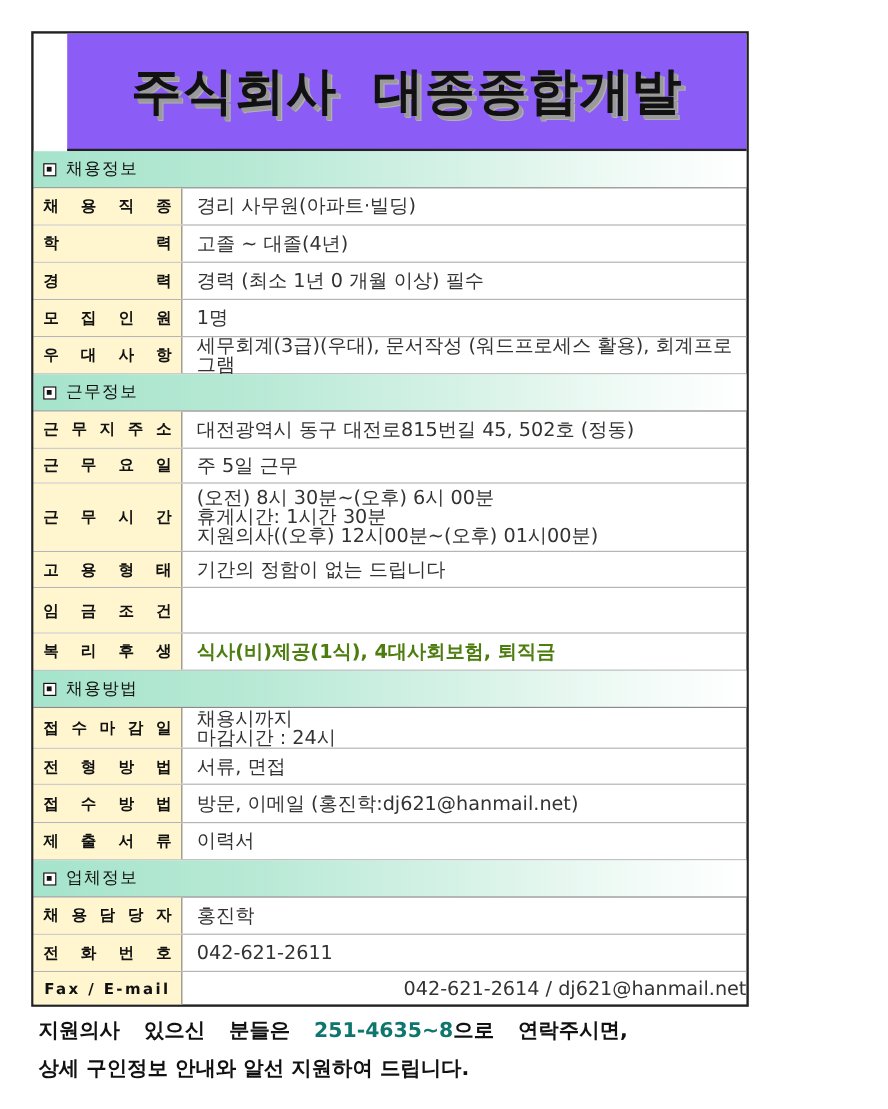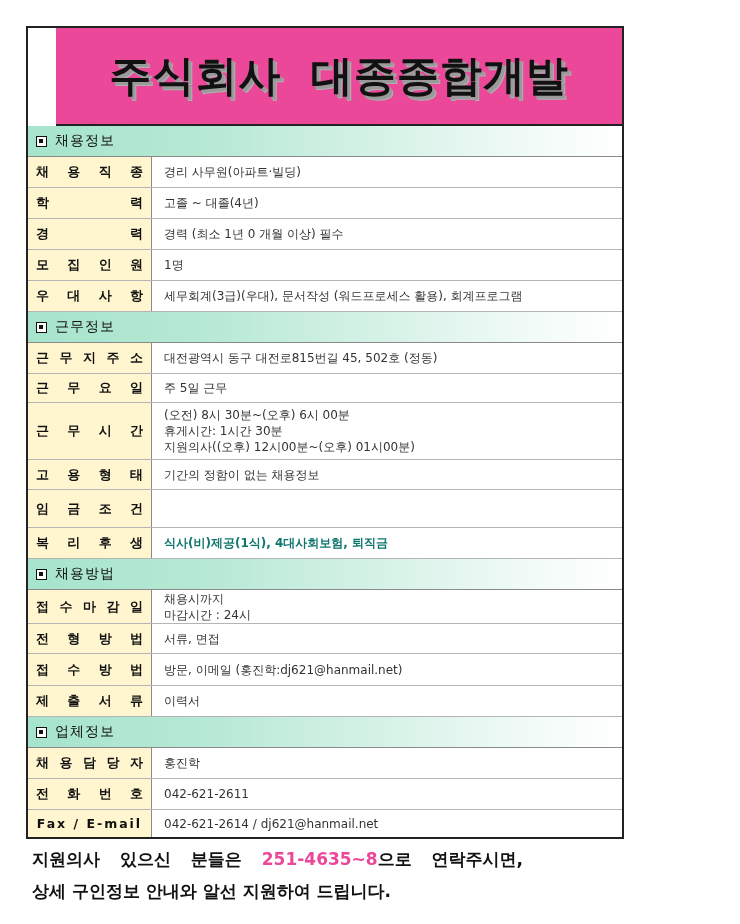--- a/index.html
+++ b/index.html
@@ -1,35 +1,35 @@
 <!DOCTYPE html>
 <html><head>
 <meta charset="utf-8">
 <style>
   html, body { margin:0; padding:0; background:#ffffff; }
   body { width:740px; height:924px; position:relative; font-family:"DejaVu Sans", sans-serif; overflow:hidden; }
   .sheet { position:absolute; left:26px; top:26px; width:594px; border:2px solid #222; border-bottom-width:2px; background:#fff; }
-  .title-box { height:96px; background:#ec4899; border-bottom:2px solid #222; display:flex; align-items:center; justify-content:center;margin-left:28px; }
+  .title-box { height:96px; background:#8b5cf6; border-bottom:2px solid #222; display:flex; align-items:center; justify-content:center;margin-left:28px; }
   .title { font-family:"DejaVu Sans", sans-serif; font-weight:bold; font-size:42px; color:#111; letter-spacing:1px; word-spacing:14px;
            text-shadow: 3px 3px 0 #9a9a9a, 4px 4px 0 #b0b0b0; }
   .section { height:30px; border-bottom:1px solid #8a8a8a; display:flex; align-items:center; padding-left:8px;
              background: linear-gradient(90deg, #a6e4cc 0%, #b7e9d5 30%, #d6f2e7 60%, #f2fbf7 85%, #ffffff 100%); }
   .section .box-icon { width:11px; height:11px; border:1.5px solid #111; background:#fff; position:relative; margin-right:8px; box-sizing:border-box; }
   .section .box-icon::after { content:""; position:absolute; left:2px; top:2px; width:4px; height:4px; background:#111; }
   .section .sec-title { font-weight:normal; font-size:14px; color:#111; letter-spacing:1px; }
   .row { display:flex; border-bottom:1px solid #b5b5b5; }
-  .row:last-child { border-bottom:none; }
+  .row:last-child { border-bottom:none;text-align:right; }
   .label { width:124px; flex:0 0 124px; background:#fff6cf; border-right:1px solid #8a8a8a; display:flex; align-items:center;
            justify-content:space-between; padding:0 8px 0 8px; box-sizing:border-box; font-weight:bold; font-size:13px; color:#111; }
   .label.fax { justify-content:center; letter-spacing:2px; font-size:12.5px; }
   .label span { display:inline-block; }
-  .value { flex:1; display:flex; flex-direction:column; justify-content:center; padding-left:12px; font-size:12px; color:#333; line-height:16px; }
-  .value.bold { font-weight:bold; color:#0f766e; }
+  .value { flex:1; display:flex; flex-direction:column; justify-content:center; padding-left:12px; font-size:16px; color:#333; line-height:16px; }
+  .value.bold { font-weight:bold; color:#4d7c0f; }
   .footer { position:absolute; left:32px; top:843px; width:620px; font-weight:bold; font-size:17px; color:#111; line-height:32px; }
-  .footer .phone { color:#ec4899; }
+  .footer .phone { color:#0f766e; }
   .footer .l1 { word-spacing:14px; }
   .footer .l1 .phone { word-spacing:0; }
 </style>
 </head>
 <body>
 
 <div class="sheet">
   <div class="title-box">
     <div class="title">주식회사  대종종합개발</div>
   </div>
@@ -130,21 +130,21 @@
         </div>
       </div>
       <div class="row" style="height: 29px;">
         <div class="label">
           <span>고</span>
           <span>용</span>
           <span>형</span>
           <span>태</span>
         </div>
         <div class="value">
-          <div>기간의 정함이 없는 채용정보</div>
+          <div>기간의 정함이 없는 드립니다</div>
         </div>
       </div>
       <div class="row" style="height: 37px;">
         <div class="label">
           <span>임</span>
           <span>금</span>
           <span>조</span>
           <span>건</span>
         </div>
       </div>

